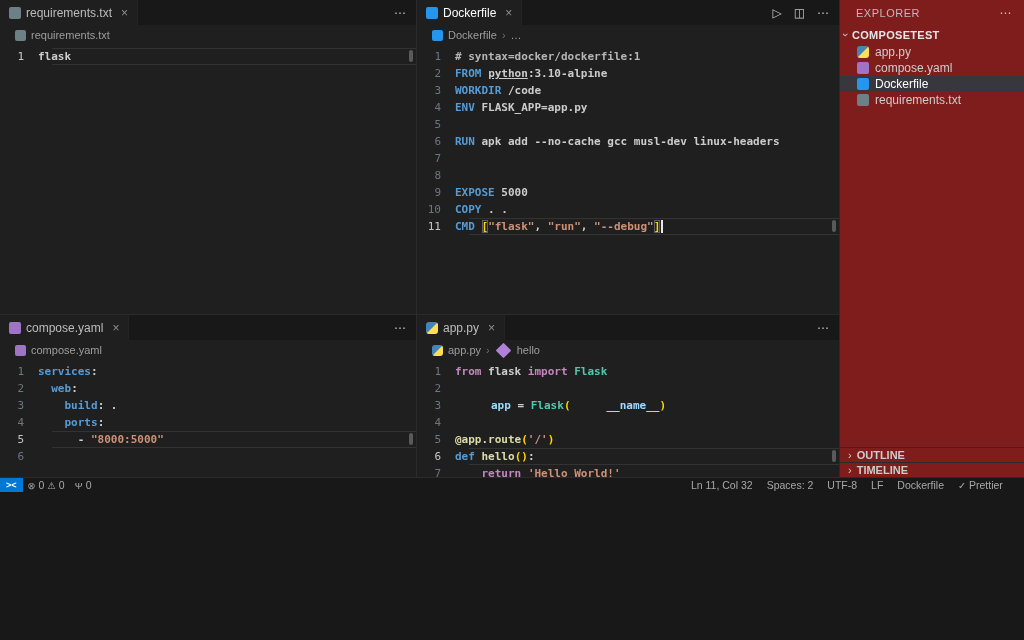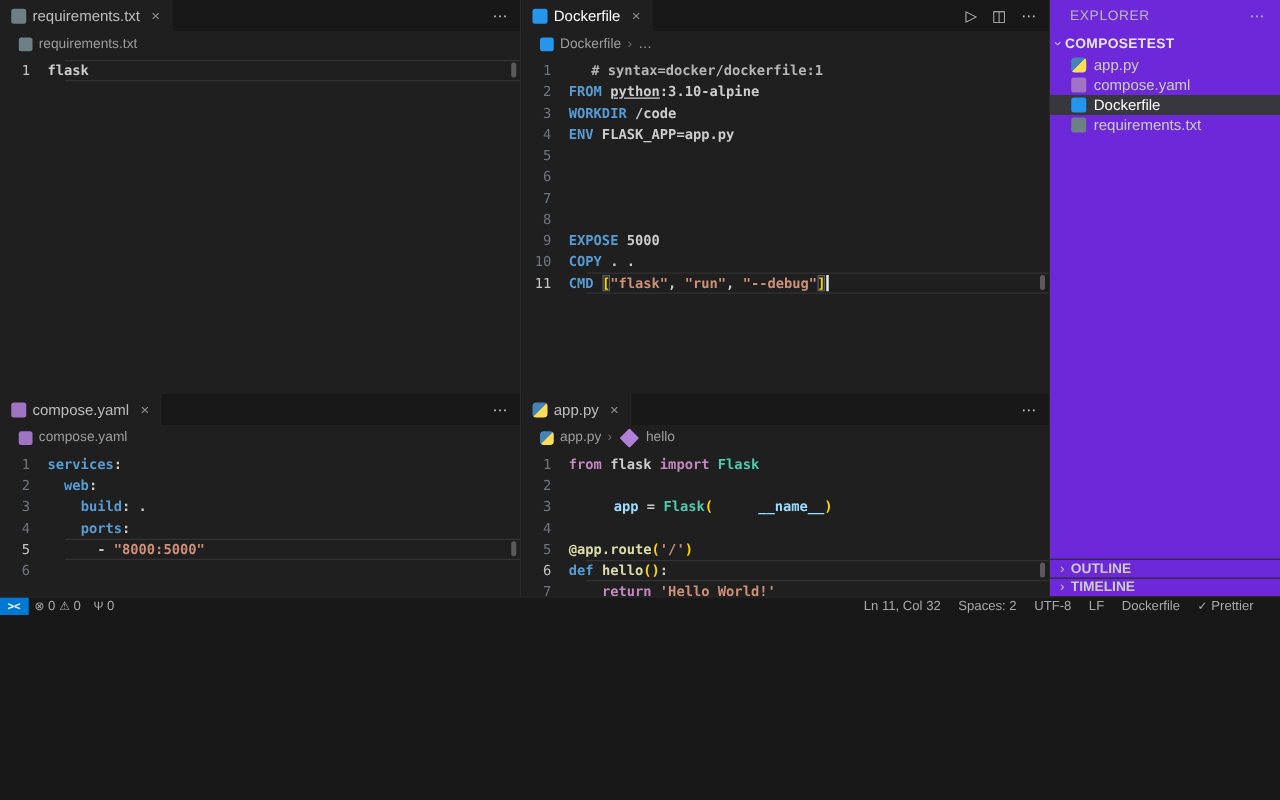--- a/index.html
+++ b/index.html
@@ -2,21 +2,21 @@
 <html><head>
 <meta charset="utf-8">
 <style>
   * { margin:0; padding:0; box-sizing:border-box; }
   html,body { width:1024px; height:640px; overflow:hidden; background:#181818;
               font-family:"Liberation Sans", sans-serif; }
   .workbench { display:flex; flex-direction:column; width:1024px; height:492px;justify-content:space-between; }
   .main { flex:1; display:flex; min-height:0; }
   .col-left { width:417px; border-right:1px solid #2b2b2b; display:flex; flex-direction:column; }
   .col-center { flex:1; min-width:0; border-right:1px solid #2b2b2b; display:flex; flex-direction:column; }
-  .sidebar { width:184px; background:#6d28d9; display:flex; flex-direction:column; }
+  .sidebar { width:184px; background:#7f1d1d; display:flex; flex-direction:column; }
   .row-top { height:315px; border-bottom:1px solid #2b2b2b; display:flex; flex-direction:column; }
   .row-bottom { flex:1; display:flex; flex-direction:column; min-height:0; }
 
   .editor-group { display:flex; flex-direction:column; flex:1; min-height:0; background:#1f1f1f; }
   .tab-bar { height:25px; background:#181818; display:flex; align-items:stretch; flex-shrink:0; }
   .tab { display:flex; align-items:center; gap:5px; padding:0 9px; background:#1f1f1f;
          border-right:1px solid #232323; color:#bdbdbd; font-size:12px; cursor:pointer; }
   .tab.focused { color:#ffffff; }
   .tab-close { color:#8f8f8f; font-size:12px; margin-left:4px; }
   .tab-actions { margin-left:auto; display:flex; align-items:center; gap:12px; padding:0 10px;
@@ -35,21 +35,21 @@
   .code-line.active::after { content:""; position:absolute; left:52px; right:0; top:0; bottom:0;
                border-top:1px solid #333334; border-bottom:1px solid #333334; pointer-events:none; }
   .line-content { white-space:pre; color:#cccccc;font-weight:bold; }
   .tok-fg  { color:#cccccc; }
   .tok-kw  { color:#569cd6; }
   .tok-kw2 { color:#c586c0; }
   .tok-str { color:#ce9178; }
   .tok-fn  { color:#dcdcaa; }
   .tok-cls { color:#4ec9b0; }
   .tok-var { color:#9cdcfe;margin-left:36px; }
-  .tok-dir { color:#b5b5b5;margin-left:18px; }
+  .tok-dir { color:#b5b5b5; }
   .tok-link{ color:#cccccc; text-decoration:underline; }
   .tok-brk { color:#ffd700; }
   .tok-brkm{ color:#ffd700; outline:1px solid #5f5f5f; outline-offset:-1px; }
   .cursor { display:inline-block; width:1.5px; height:13px; background:#e8e8e8;
             vertical-align:text-bottom; margin-left:1px; }
   .ruler-mark { position:absolute; right:3px; width:4px; height:12px; background:#5a5a5a;
                 border-radius:2px; }
 
   .fi { width:12px; height:12px; border-radius:2px; display:inline-block; flex-shrink:0; }
   .fi.python { background:linear-gradient(135deg,#4584b6 49%,#ffde57 51%); border-radius:3px; }
@@ -204,20 +204,21 @@
                 </div>
                 <div class="code-line">
                   <span class="gutter">4</span>
                   <span class="line-content"><span class="tok-kw">ENV</span><span class="tok-fg"> FLASK_APP=app.py</span></span>
                 </div>
                 <div class="code-line">
                   <span class="gutter">5</span>
                 </div>
                 <div class="code-line">
                   <span class="gutter">6</span>
+                  <span class="line-content"><span class="tok-kw">RUN</span><span class="tok-fg"> apk add --no-cache gcc musl-dev linux-headers</span></span>
                 </div>
                 <div class="code-line">
                   <span class="gutter">7</span>
                 </div>
                 <div class="code-line">
                   <span class="gutter">8</span>
                 </div>
                 <div class="code-line">
                   <span class="gutter">9</span>
                   <span class="line-content"><span class="tok-kw">EXPOSE</span><span class="tok-fg"> 5000</span></span>

